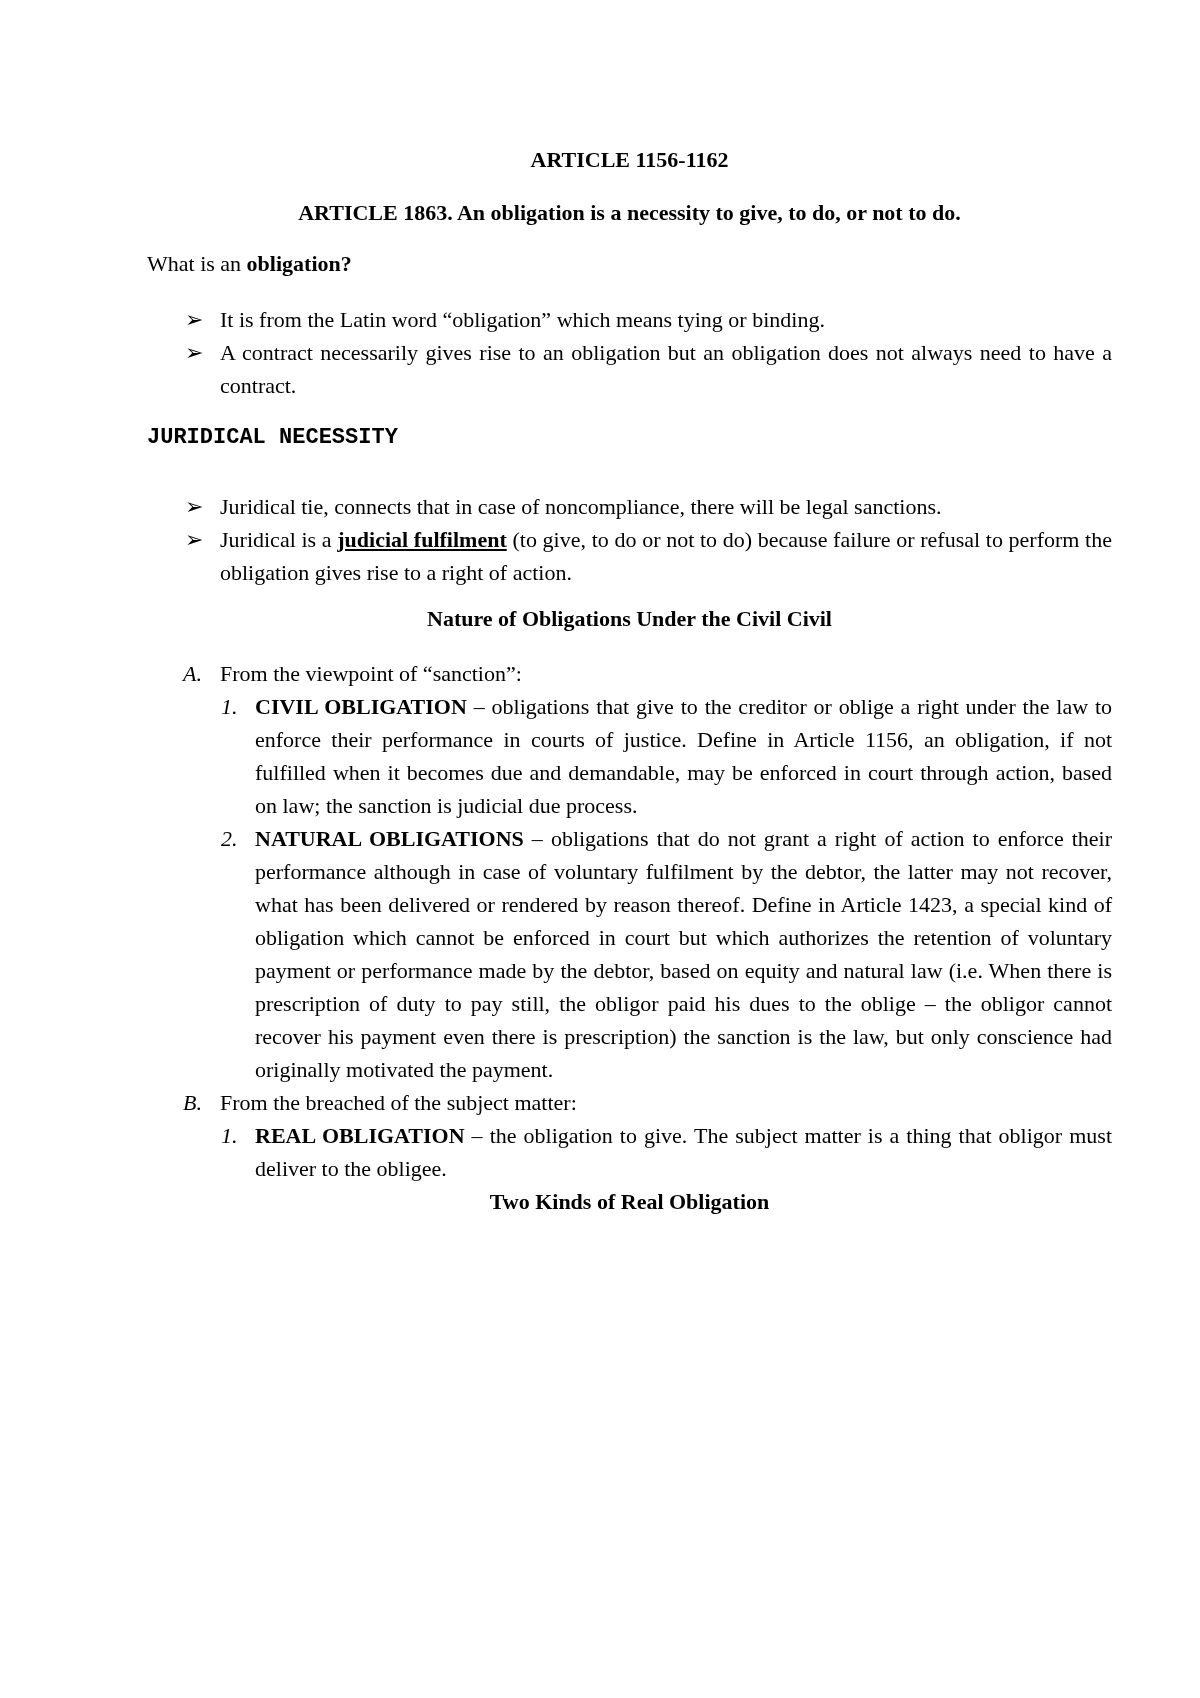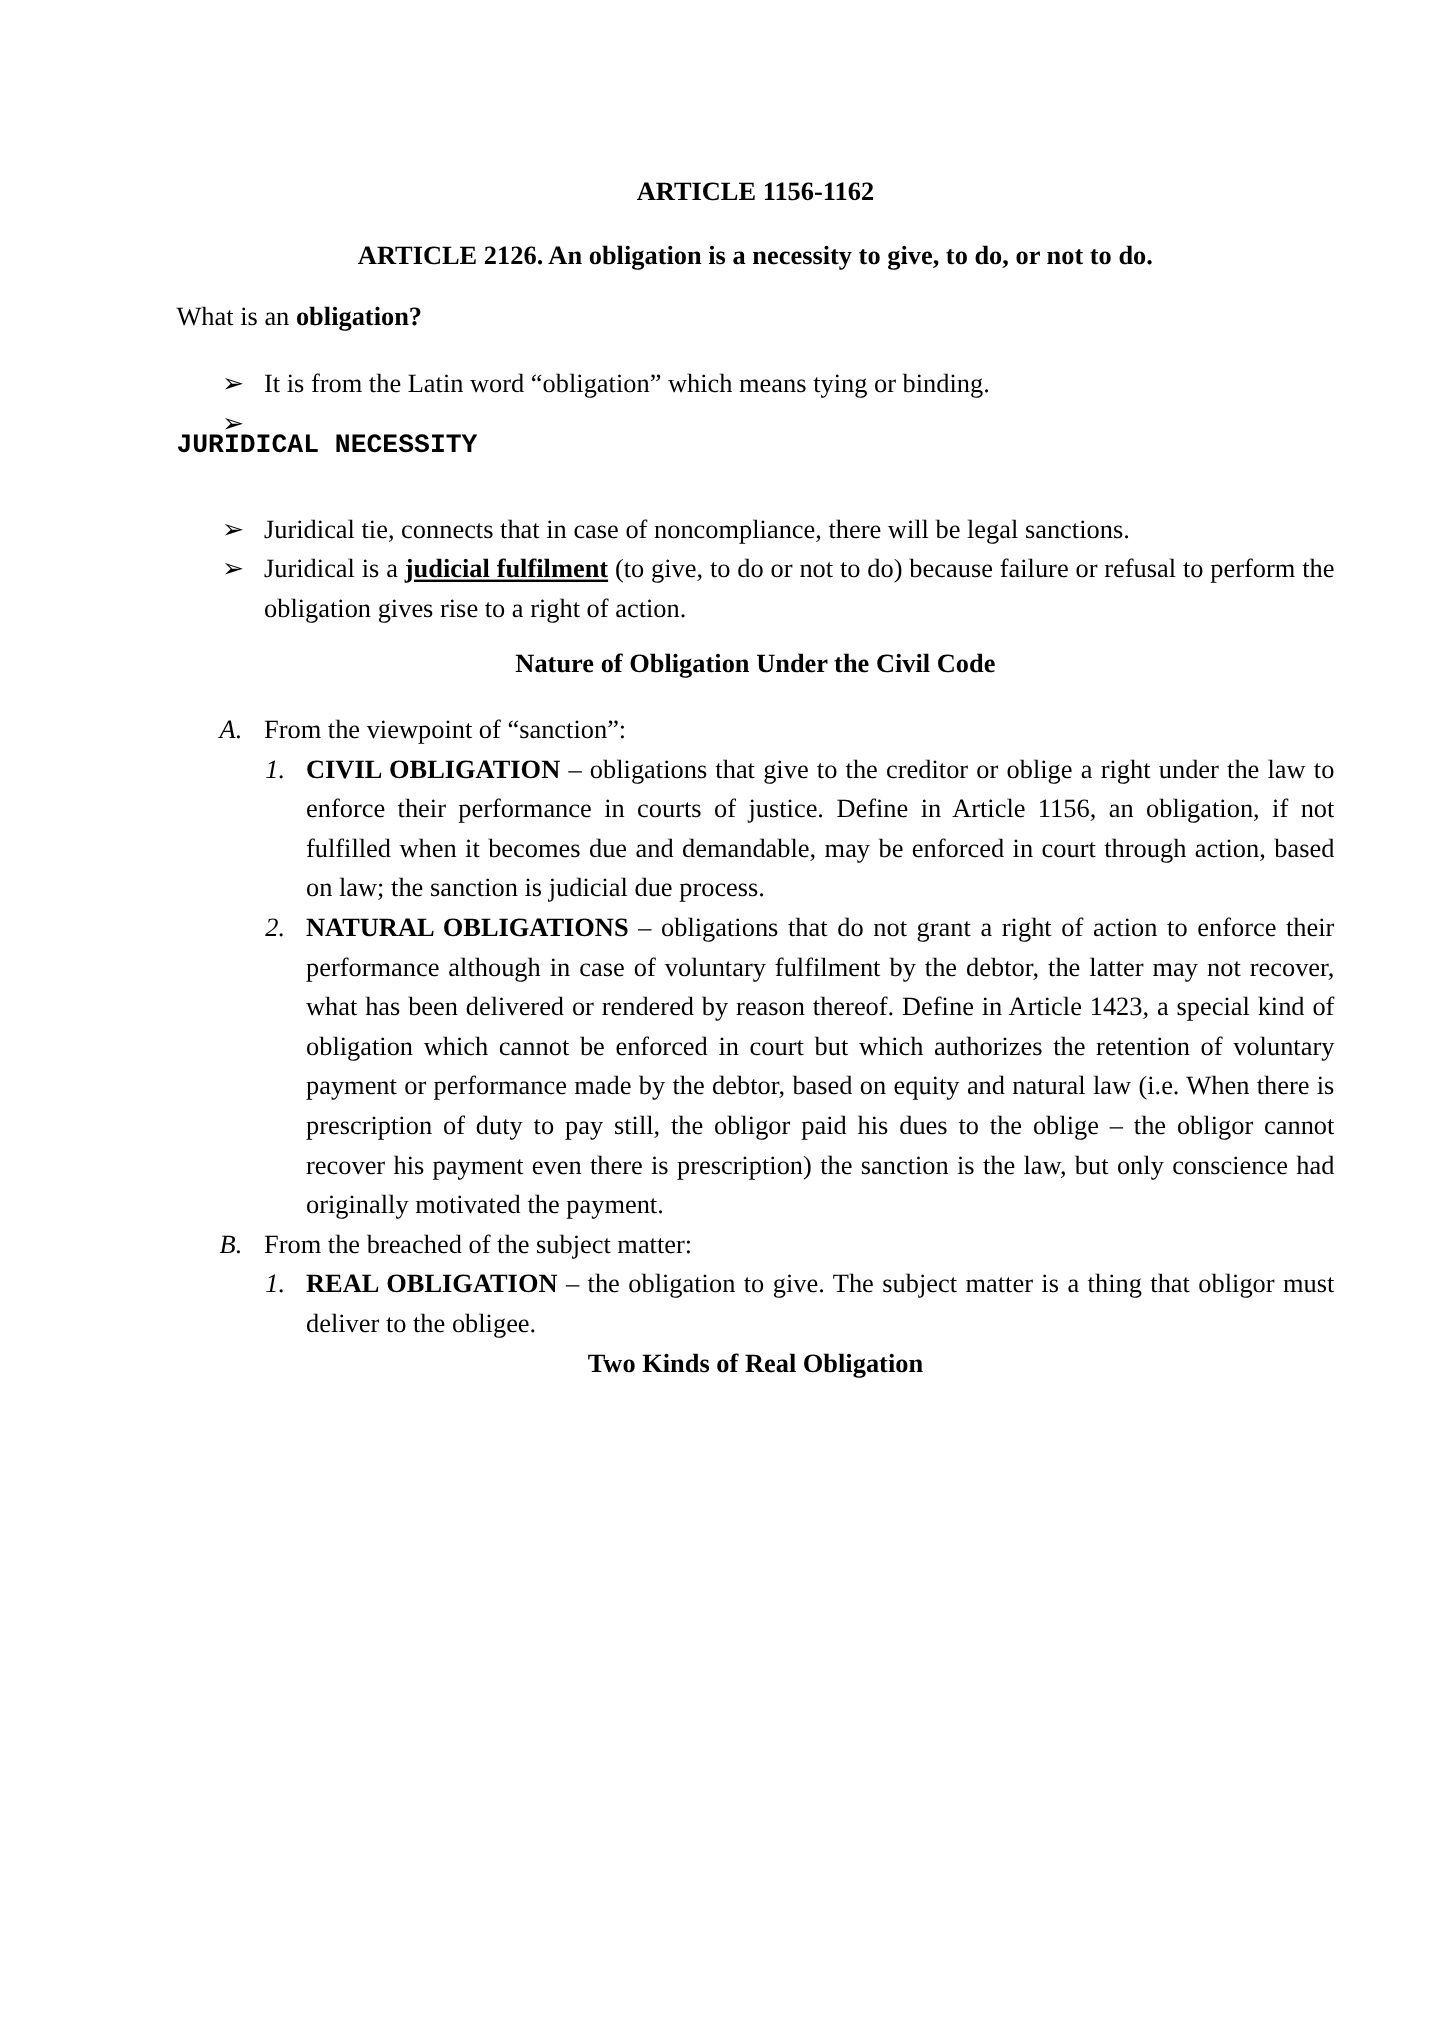--- a/index.html
+++ b/index.html
@@ -36,48 +36,49 @@
   .li-n > .mark{left:74px;font-style:italic;}
 </style>
 </head>
 <body>
 
 <div class="page">
   <div class="doc">
 
     <h1 class="b c title">ARTICLE 1156-1162</h1>
 
-    <h2 class="b c subtitle">ARTICLE 2126. An obligation is a necessity to give, to do, or not to do.</h2>
+    <h2 class="b c subtitle">ARTICLE 1863. An obligation is a necessity to give, to do, or not to do.</h2>
 
     <p class="question"><span class="i">What is an </span><span class="b">obligation?</span></p>
 
     <div class="list-intro">
       <div class="li li-b">
         <span class="mark">➢</span>
         <p class="i j">It is from the Latin word “obligation” which means tying or binding.</p>
       </div>
       <div class="li li-b">
         <span class="mark">➢</span>
+        <p class="i j">A contract necessarily gives rise to an obligation but an obligation does not always need to have a contract.</p>
       </div>
     </div>
 
     <h3 class="b h-juridical">JURIDICAL NECESSITY</h3>
 
     <div class="list-juridical">
       <div class="li li-b">
         <span class="mark">➢</span>
         <p class="i j">Juridical tie, connects that in case of noncompliance, there will be legal sanctions.</p>
       </div>
       <div class="li li-b">
         <span class="mark">➢</span>
         <p class="j"><span class="i">Juridical is a </span><span class="b u">judicial fulfilment</span><span class="i"> (to give, to do or not to do) because failure or refusal to perform the obligation gives rise to a right of action.</span></p>
       </div>
     </div>
 
-    <h3 class="b c h-nature">Nature of Obligation Under the Civil Code</h3>
+    <h3 class="b c h-nature">Nature of Obligations Under the Civil Civil</h3>
 
     <div>
       <div class="li li-l">
         <span class="mark">A.</span>
         <p class="i">From the viewpoint of “sanction”:</p>
       </div>
       <div class="li li-n">
         <span class="mark">1.</span>
         <p class="j"><span class="b">CIVIL OBLIGATION</span><span class="i"> – </span><span class="i">obligations that give to the creditor or oblige a right under the law to enforce their performance in courts of justice. Define in Article 1156, an obligation, if not fulfilled when it becomes due and demandable, may be enforced in court through action, based on law; the sanction is judicial due process.</span></p>
       </div>

